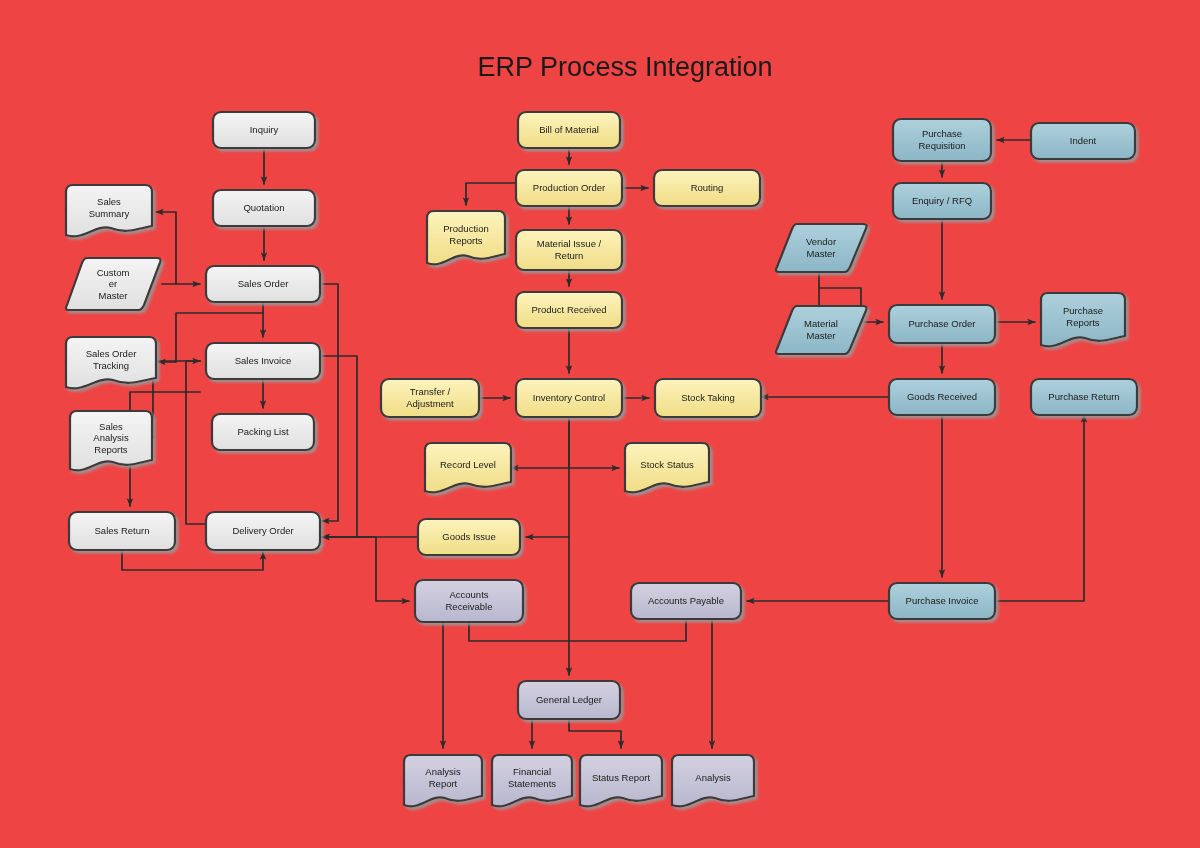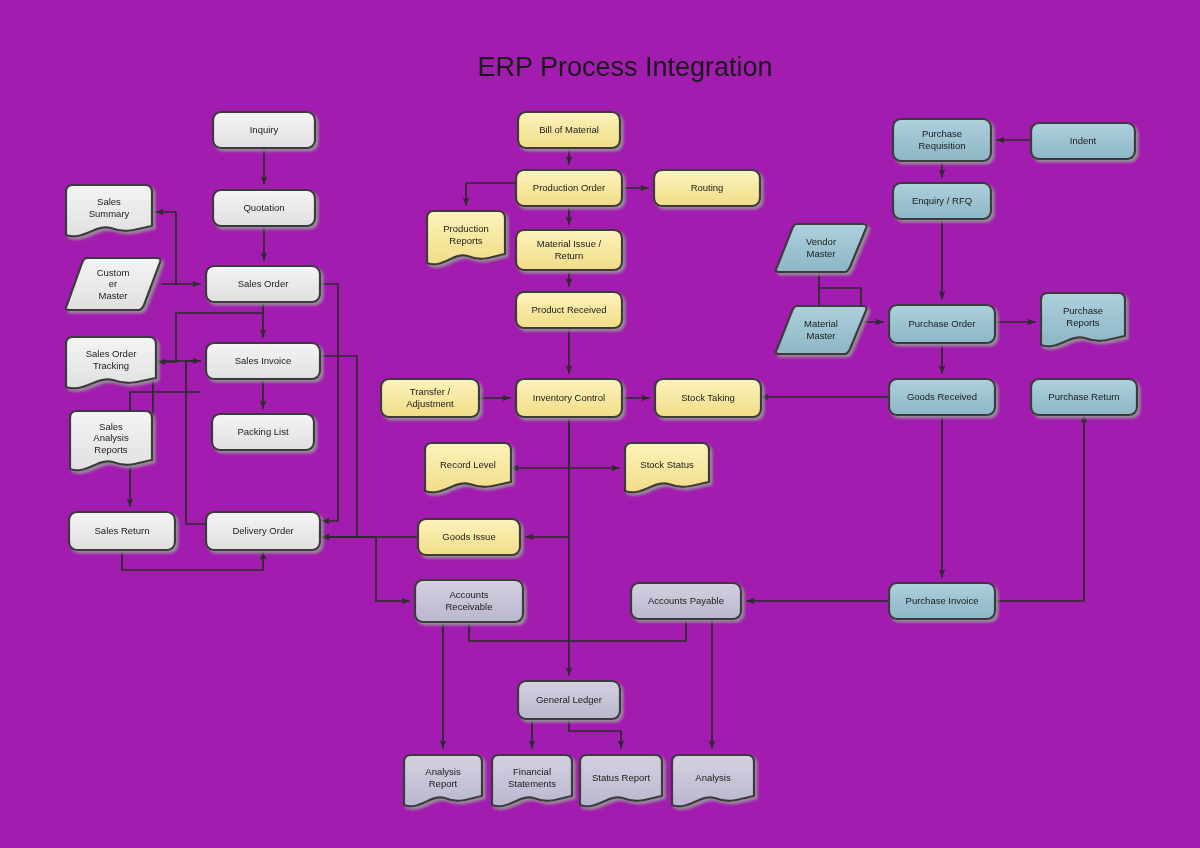--- a/index.html
+++ b/index.html
@@ -1,19 +1,19 @@
 <!DOCTYPE html>
 <html><head>
 <meta charset="utf-8">
 <title>ERP Process Integration</title>
 <style>
   html,body{margin:0;padding:0;background:#ffffff;}
   body{width:1200px;height:848px;overflow:hidden;
        font-family:"Liberation Sans","DejaVu Sans",sans-serif;}
-  #canvas{position:relative;width:1200px;height:848px;background:#a21caf;}
+  #canvas{position:relative;width:1200px;height:848px;background:#ef4444;}
   svg{display:block;}
   .nodeLabel{font-family:"Liberation Sans","DejaVu Sans",sans-serif;
              font-size:9.5px;fill:#1a1a1a;text-anchor:middle;
              dominant-baseline:middle;pointer-events:none;}
   .titleText{font-family:"Liberation Sans","DejaVu Sans",sans-serif;
              font-size:27px;fill:#1a1a1a;text-anchor:middle;}
   .shapeBody{stroke:#3a3a3a;stroke-width:2.2;stroke-linejoin:round;}
   .edgeLine{stroke:#2b2b2b;stroke-width:1.7;fill:none;
             stroke-linecap:round;stroke-linejoin:round;}
 </style>

